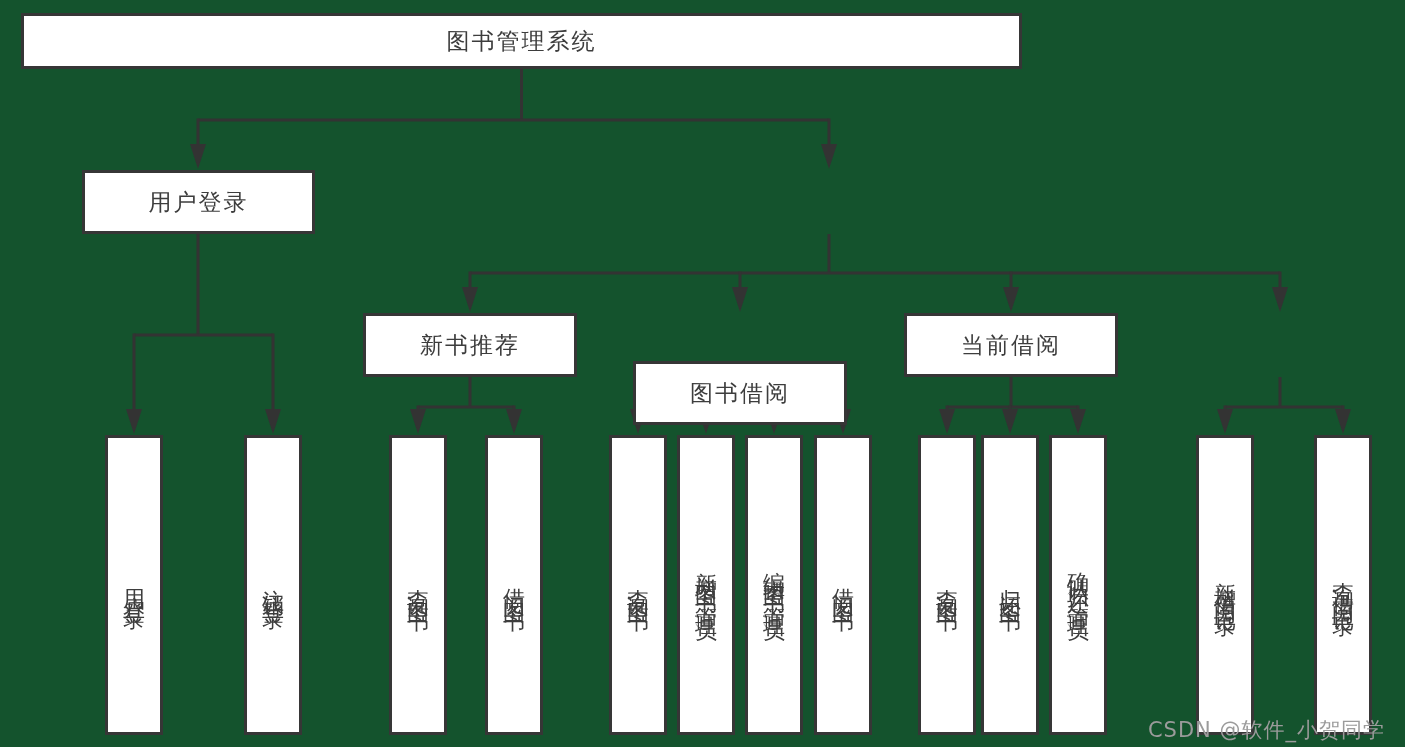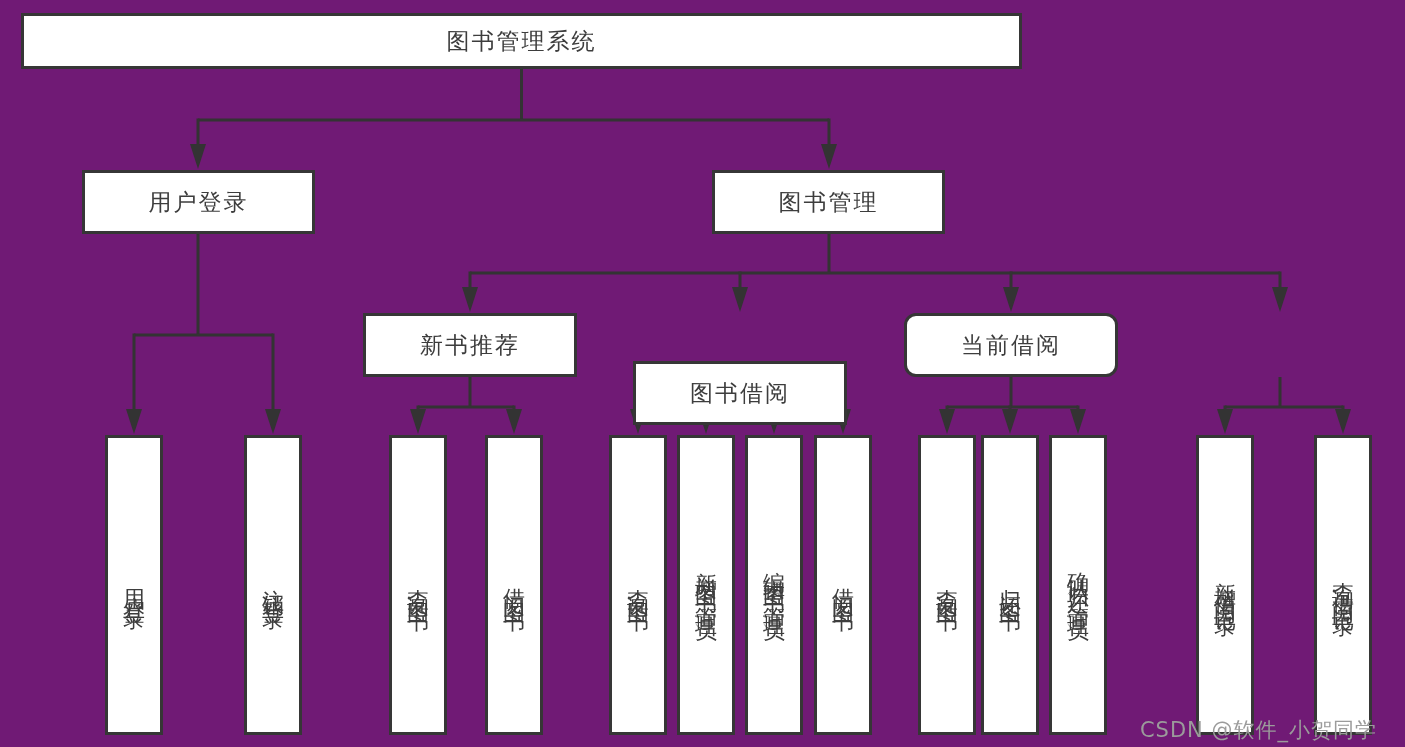--- a/index.html
+++ b/index.html
@@ -4,21 +4,21 @@
 <style>
   html, body {
     margin: 0;
     padding: 0;
     background: #ffffff;
   }
   .canvas {
     position: relative;
     width: 1405px;
     height: 747px;
-    background: #701a75;
+    background: #14532d;
     font-family: "DejaVu Sans", "Liberation Sans", sans-serif;
     overflow: hidden;
   }
   .connectors {
     position: absolute;
     left: 0;
     top: 0;
     z-index: 1;
   }
   .node {
@@ -52,39 +52,39 @@
   }
   
   .n-root   { left: 21px;  top: 13px;  width: 1001px; height: 56px; }
   
   .n-userlogin { left: 82px;  top: 170px; width: 233px; height: 64px; }
   .n-bookmgmt  { left: 712px; top: 170px; width: 233px; height: 64px; }
   
   .n-sec { top: 313px; width: 214px; height: 64px; }
   .n-sec0 { left: 363px; }
   .n-sec1 { left: 633px; margin-top: 48px; }
-  .n-sec2 { left: 904px; border-radius: 12px; }
+  .n-sec2 { left: 904px; }
   .n-sec3 { left: 1173px; }
   
   .n-l0  { left: 105px;  }
   .n-l1  { left: 244px;  }
   .n-l2  { left: 389px;  }
   .n-l3  { left: 485px;  }
   .n-l4  { left: 609px;  }
   .n-l5  { left: 677px;  }
   .n-l6  { left: 745px;  }
   .n-l7  { left: 814px;  }
   .n-l8  { left: 918px;  }
   .n-l9  { left: 981px;  }
   .n-l10 { left: 1049px; }
   .n-l11 { left: 1196px; }
   .n-l12 { left: 1314px; }
   .watermark {
     position: absolute;
-    right: 28px;
+    right: 20px;
     bottom: 3px;
     font-size: 21px;
     color: #9b9b9b;
     letter-spacing: 1px;
     z-index: 3;
     white-space: nowrap;
     text-align: center;
   }
 </style>
 </head>
@@ -161,23 +161,20 @@
     </g>
   </svg>
 
   <div class="node h n-root">
     <span>图书管理系统</span>
   </div>
 
   <div class="node h n-userlogin">
     <span>用户登录</span>
   </div>
-  <div class="node h n-bookmgmt">
-    <span>图书管理</span>
-  </div>
 
   <div class="node h n-sec n-sec0">
     <span>新书推荐</span>
   </div>
   <div class="node h n-sec n-sec1">
     <span>图书借阅</span>
   </div>
   <div class="node h n-sec n-sec2">
     <span>当前借阅</span>
   </div>

